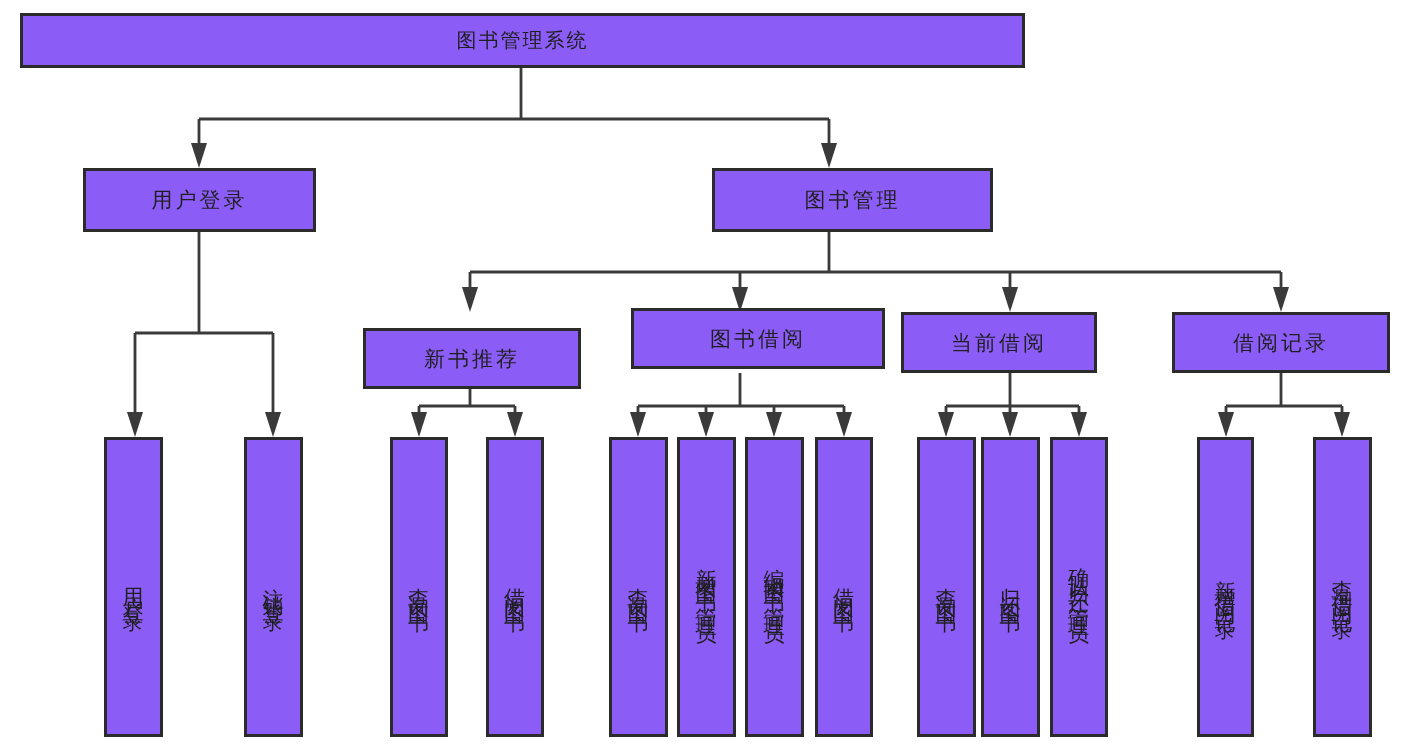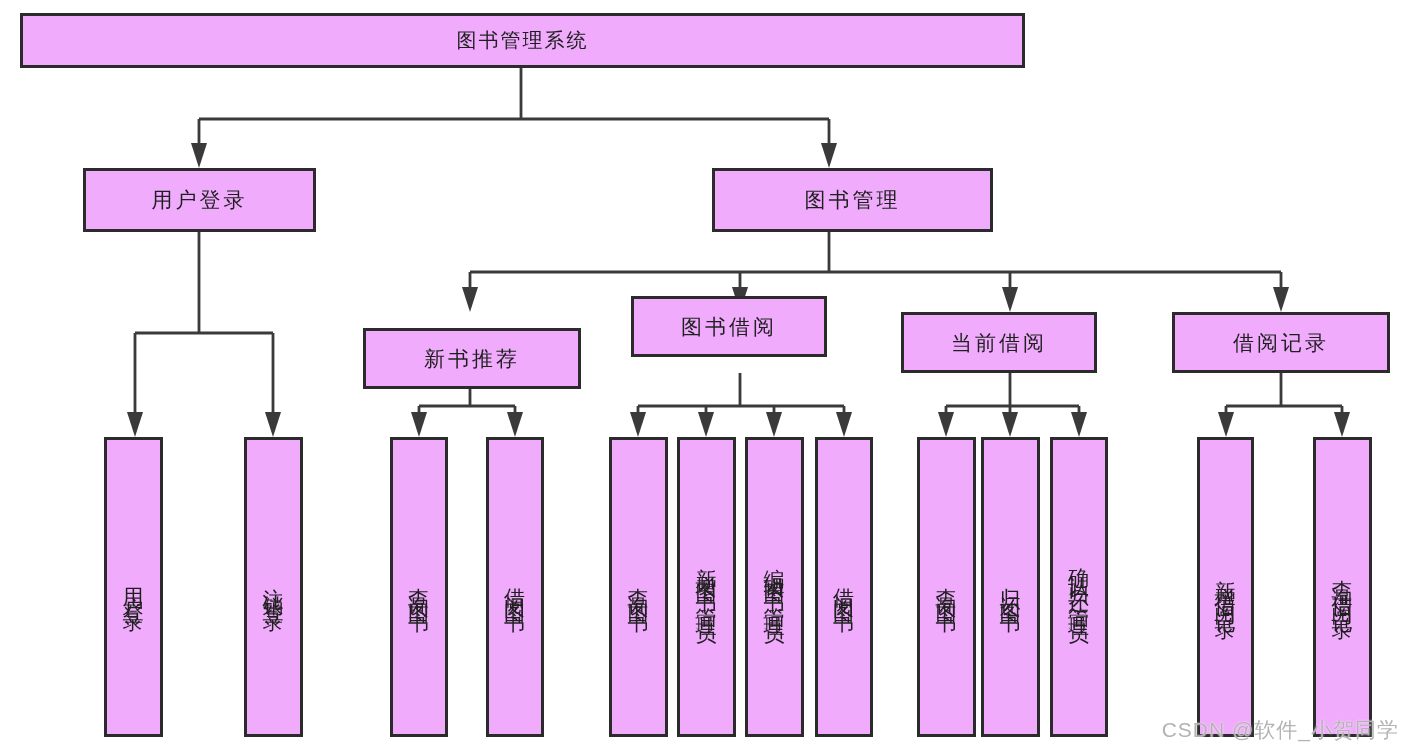--- a/index.html
+++ b/index.html
@@ -11,21 +11,21 @@
   }
   html,body{margin:0;padding:0;background:var(--c-bg);}
   .stage{
     position:relative;width:1405px;height:747px;background:var(--c-bg);
     font-family:"Liberation Sans","DejaVu Sans",sans-serif;overflow:hidden;
   }
   .wires{position:absolute;left:0;top:0;width:1405px;height:747px;}
   .wires path{stroke:var(--c-line);stroke-width:2.8;fill:none;}
   .wires polygon{fill:var(--c-line);stroke:none;}
   .box{
-    position:absolute;box-sizing:border-box;background:#f0abfc;
+    position:absolute;box-sizing:border-box;background:#8b5cf6;
     border:3px solid var(--c-border);
     display:flex;align-items:center;justify-content:center;
     color:var(--c-text);
   }
   .h .label{font-size:21px;letter-spacing:3px;white-space:nowrap;}
   .root .label{font-size:20px;letter-spacing:2px;}
   .v .label{
     writing-mode:vertical-rl;text-orientation:mixed;
     font-size:21px;letter-spacing:8px;line-height:1;white-space:nowrap;
   }
@@ -76,21 +76,21 @@
   <div class="box h" style="left:83px;top:168px;width:233px;height:64px">
     <span class="label">用户登录</span>
   </div>
   <div class="box h" style="left:712px;top:168px;width:281px;height:64px">
     <span class="label">图书管理</span>
   </div>
 
   <div class="box h" style="left:363px;top:328px;width:218px;height:61px">
     <span class="label">新书推荐</span>
   </div>
-  <div class="box h" style="left:631px;top:296px;width:196px;height:61px">
+  <div class="box h" style="left:631px;top:308px;width:254px;height:61px">
     <span class="label">图书借阅</span>
   </div>
   <div class="box h" style="left:901px;top:312px;width:196px;height:61px">
     <span class="label">当前借阅</span>
   </div>
   <div class="box h" style="left:1172px;top:312px;width:218px;height:61px">
     <span class="label">借阅记录</span>
   </div>
 
   <div class="box v" style="left:104px;top:437px;width:59px;height:300px">
@@ -130,15 +130,14 @@
     <span class="label">确认归还（管理员）</span>
   </div>
 
   <div class="box v" style="left:1197px;top:437px;width:57px;height:300px">
     <span class="label">新增借阅记录</span>
   </div>
   <div class="box v" style="left:1313px;top:437px;width:59px;height:300px">
     <span class="label">查询借阅记录</span>
   </div>
 
-  <div class="watermark">CSDN @软件_小贺同学</div>
 
 </div>
 
 </body></html>

